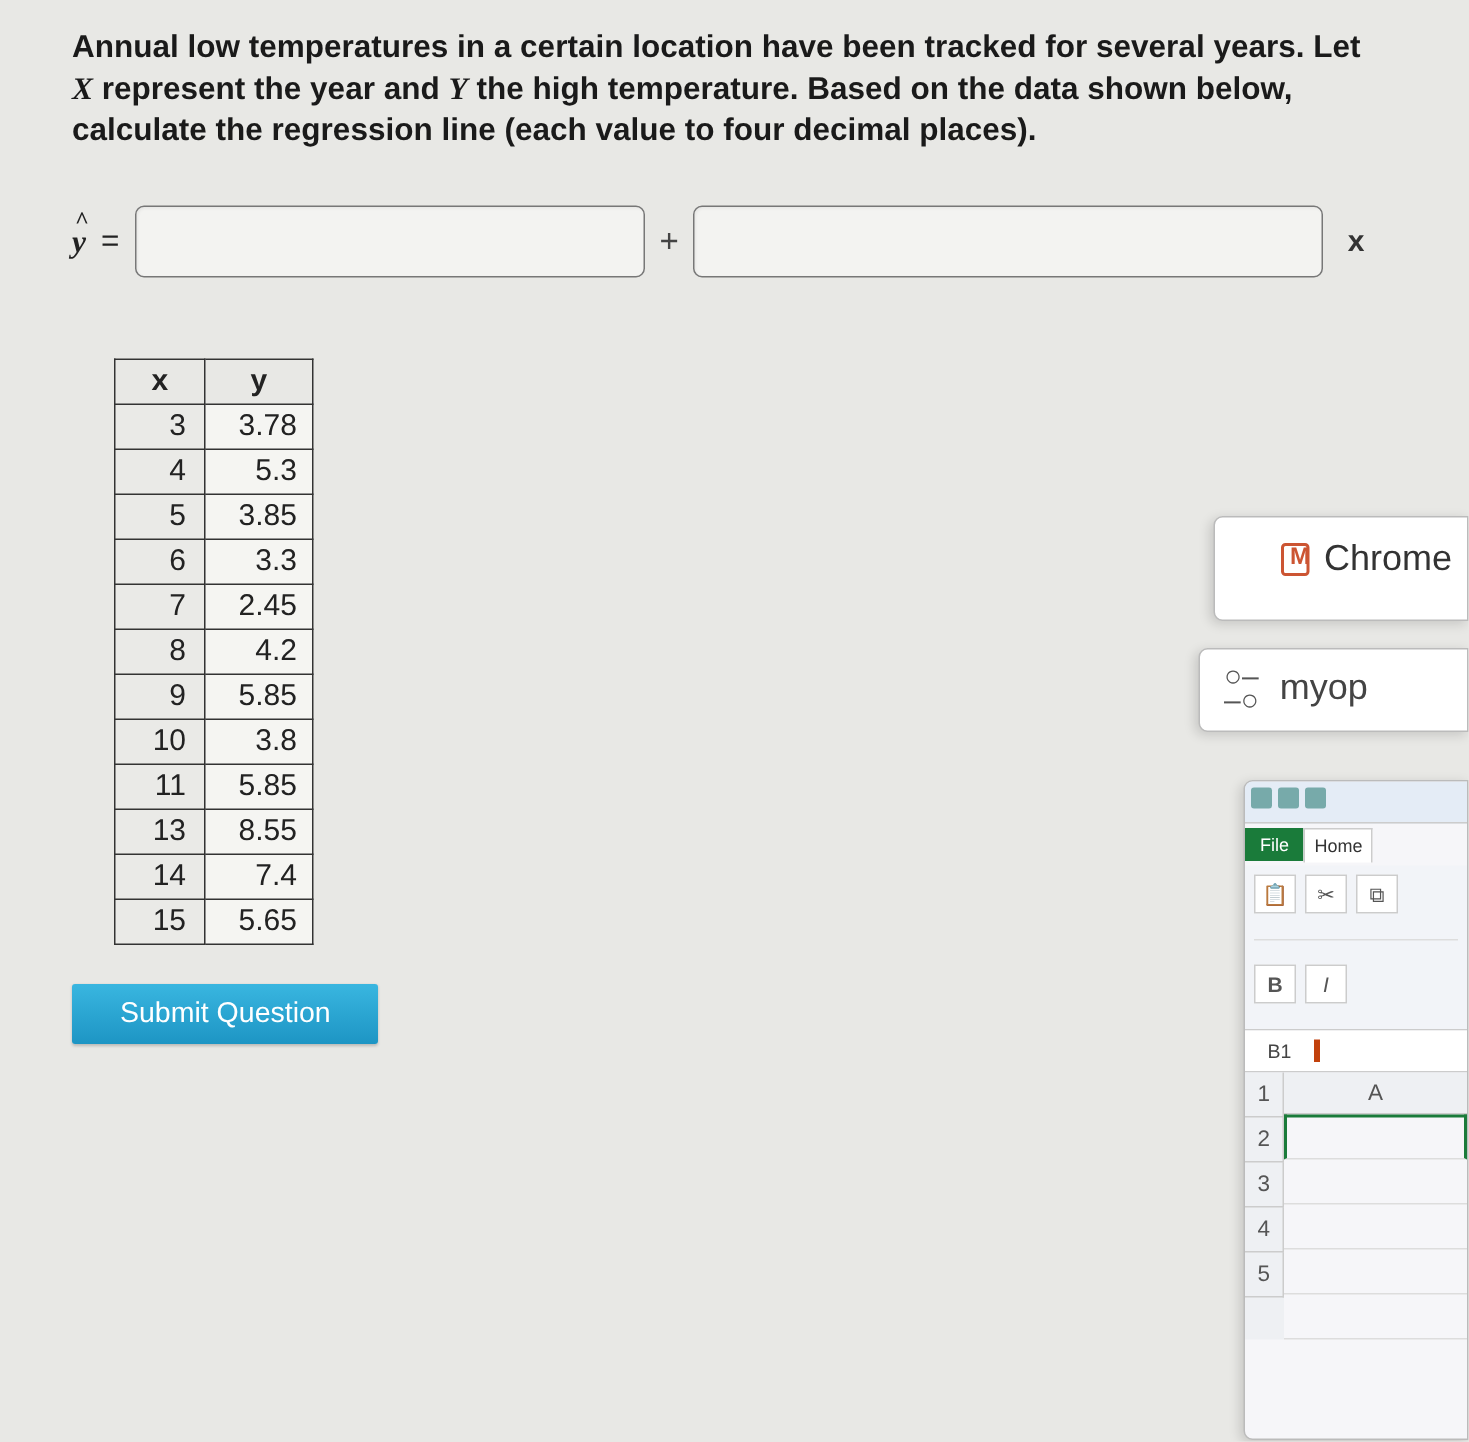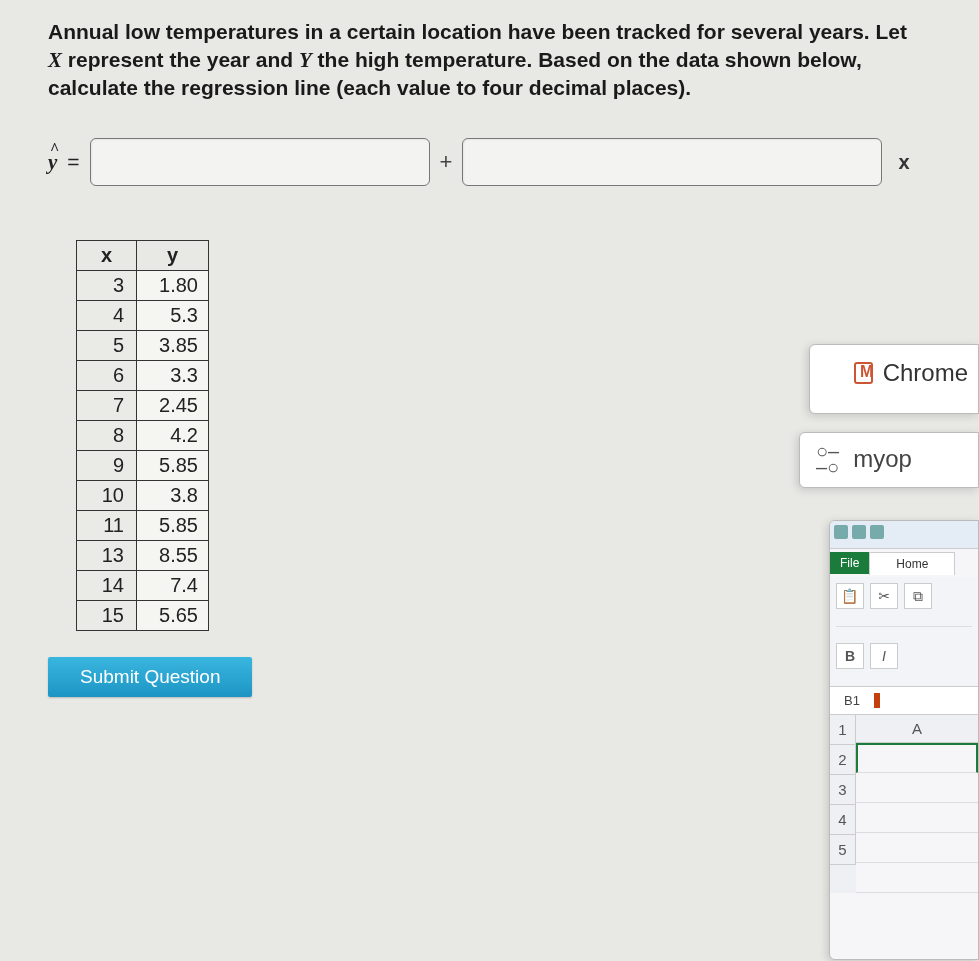--- a/index.html
+++ b/index.html
@@ -110,26 +110,26 @@
 
   .myop-win { top: 432px; width: 180px; height: 56px; padding: 10px 10px 10px 16px; }
   .myop-row { display: flex; align-items: center; gap: 14px; font-size: 24px; color: #444; }
   .toggle { font-size: 20px; color: #555; line-height: 0.8; }
 
   .excel-win { top: 520px; width: 150px; height: 440px; padding: 0; background: #f6f6f9; }
   .excel-top { height: 28px; background: #e4ecf6; border-bottom: 1px solid #ccc; display:flex; gap:4px; padding:4px; }
   .excel-top i { width:14px; height:14px; background:#7aa; border-radius:2px; display:block; }
   .excel-tab { height: 28px; display:flex; align-items:center; }
   .excel-tab .file { background:#1a7b3a; color:#fff; font-size:12px; padding:4px 10px; }
-  .excel-tab .home { background:#fff; color:#333; font-size:12px; padding:4px 26px; border:1px solid #ccc; border-bottom:none; }
+  .excel-tab .home { background:#fff; color:#333; font-size:12px; padding:4px 6px; border:1px solid #ccc; border-bottom:none; }
   .ribbon { height: 110px; background: #f2f4f8; border-bottom:1px solid #ccc; padding:6px; display:flex; flex-wrap:wrap; gap:6px; }
   .ribbon .ico { width:28px; height:26px; background:#fff; border:1px solid #ccc; display:flex; align-items:center; justify-content:center; font-size:14px; color:#555; }
   .ribbon .sep { width:100%; height:1px; background:#ddd; }
   .fxbar { height:28px; background:#fff; border-bottom:1px solid #ccc; display:flex; align-items:center; font-size:13px; color:#444; }
-  .fxbar .cell { width:50px; text-align:center; border-right:6px solid #c2410c; }
+  .fxbar .cell { width:50px; text-align:center; border-right:4px solid #c2410c; }
   .sheet { display:flex; }
   .rowhdr { width:26px; background:#eef0f3; }
   .rowhdr div { height:30px; border-bottom:1px solid #ccc; border-right:1px solid #ccc; text-align:center; font-size:15px; color:#555; line-height:30px; }
   .colA { flex:1; }
   .colA .hdr { height:28px; background:#eef0f3; border-bottom:1px solid #ccc; text-align:center; font-size:15px; color:#555; line-height:28px; }
   .colA .c { height:30px; border-bottom:1px solid #ddd; }
   .sel { border:2px solid #1a7b3a; }
 </style>
 </head>
 <body>
@@ -151,21 +151,21 @@
   <table class="data-table">
     <thead>
       <tr>
         <th>x</th>
         <th>y</th>
       </tr>
     </thead>
     <tbody id="table-body">
         <tr>
           <td class="x-col">3</td>
-          <td class="y-col">1.80</td>
+          <td class="y-col">3.78</td>
         </tr>
         <tr>
           <td class="x-col">4</td>
           <td class="y-col">5.3</td>
         </tr>
         <tr>
           <td class="x-col">5</td>
           <td class="y-col">3.85</td>
         </tr>
         <tr>

